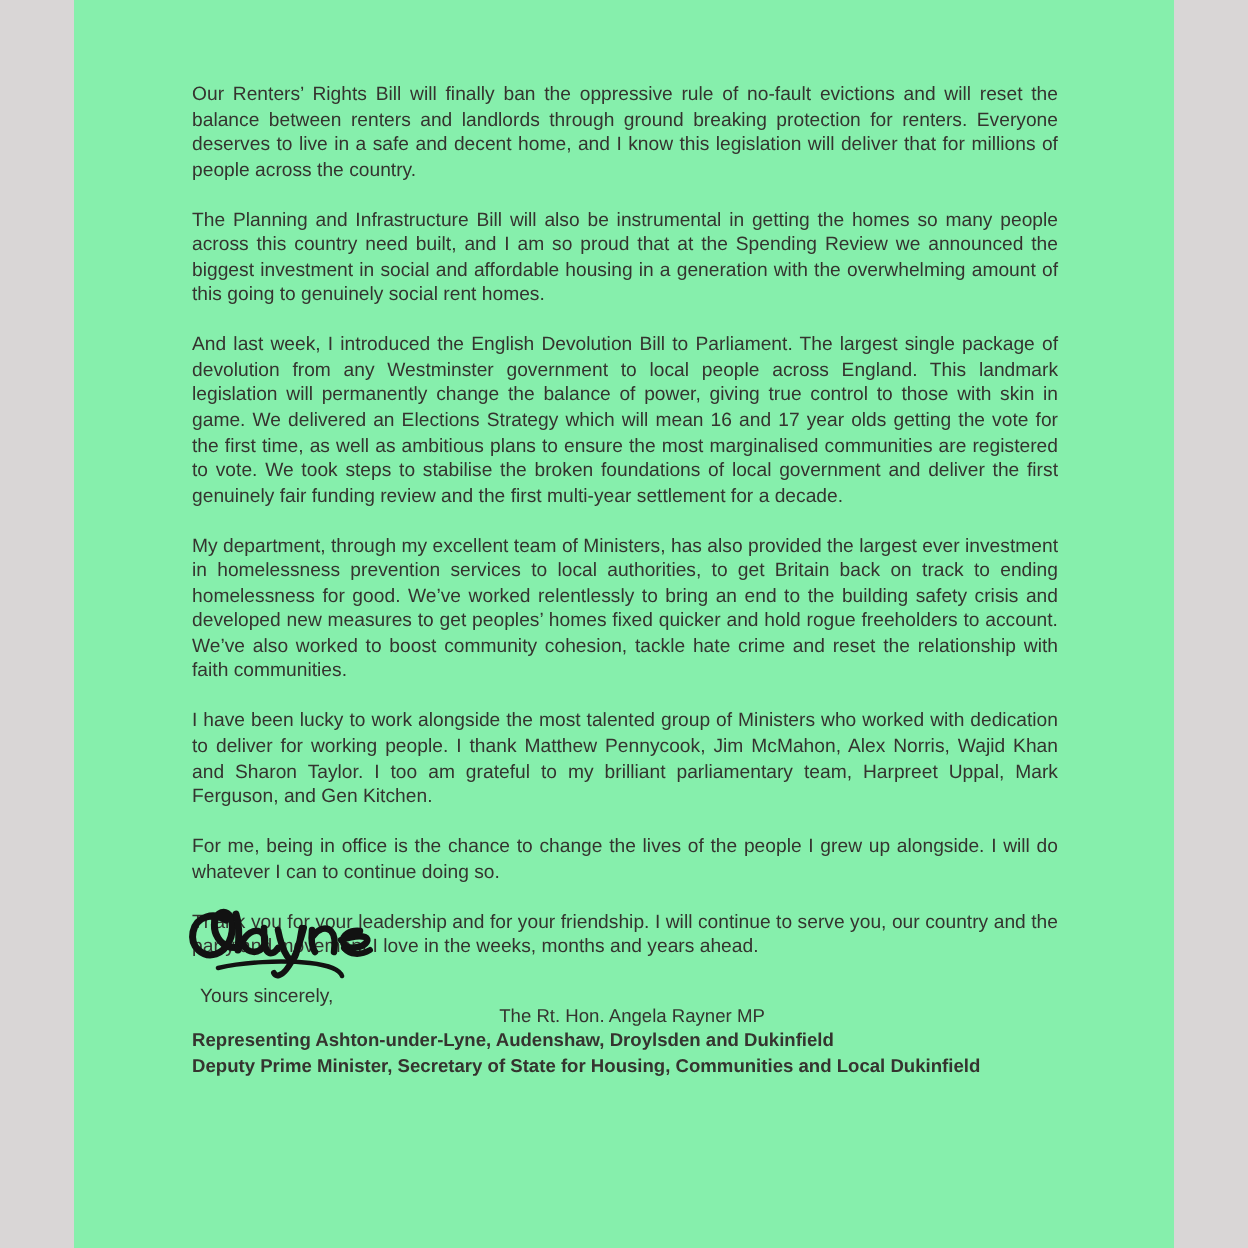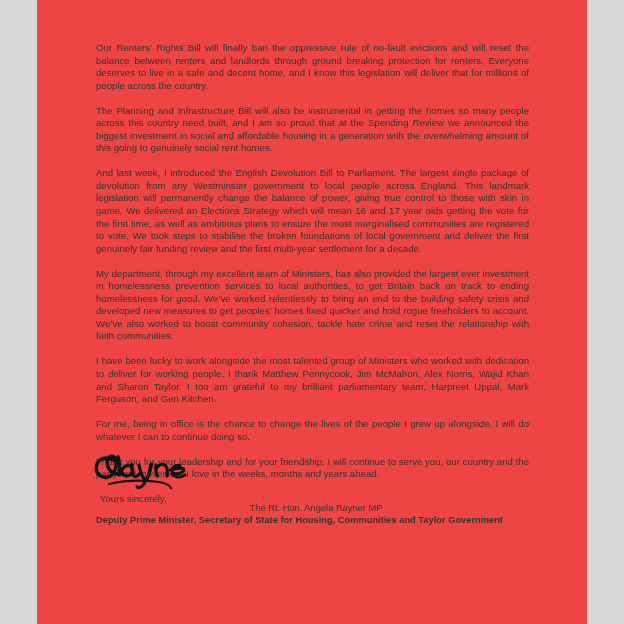--- a/index.html
+++ b/index.html
@@ -12,21 +12,21 @@
     height: 624px;
     overflow: hidden;
     font-family: "Liberation Sans", sans-serif;
   }
   #page {
     position: absolute;
     left: 37px;
     top: 0;
     width: 550px;
     height: 624px;
-    background: #ef4444;
+    background: #86efac;
     box-sizing: border-box;
   }
   #letter-body {
     position: absolute;
     left: 59px;
     top: 42px;
     width: 433px;
   }
   p.para {
     margin: 0 0 12.5px 0;
@@ -92,16 +92,17 @@
         <path d="M120 24 C116 40, 110 56, 102 66 C97 72, 92 73, 90 69" stroke-width="6"></path>
         <path d="M128 26 C127 36, 128 44, 131 48" stroke-width="6.5"></path>
         <path d="M129 32 C134 25, 142 22, 147 27 C151 31, 151 41, 150 48" stroke-width="6.5"></path>
         <path d="M157 36 C166 33, 175 31, 181 33 C186 35, 183 41, 174 43 C166 45, 160 43, 159 38 C158 31, 166 26, 176 27" stroke-width="6.5"></path>
         <path d="M160 44 C166 51, 176 52, 186 46" stroke-width="6"></path>
         <path d="M34 64 C60 58, 96 56, 126 59 C144 61, 156 66, 158 72" stroke-width="4.5"></path>
       </g>
     </svg>
 
     <p class="closing-line" id="name-line">The Rt. Hon. Angela Rayner MP</p>
-    <p class="closing-line bold">Deputy Prime Minister, Secretary of State for Housing, Communities and Taylor Government</p>
+    <p class="closing-line bold">Representing Ashton-under-Lyne, Audenshaw, Droylsden and Dukinfield</p>
+    <p class="closing-line bold">Deputy Prime Minister, Secretary of State for Housing, Communities and Local Dukinfield</p>
   </div>
 
 </div>
 
 </body></html>

